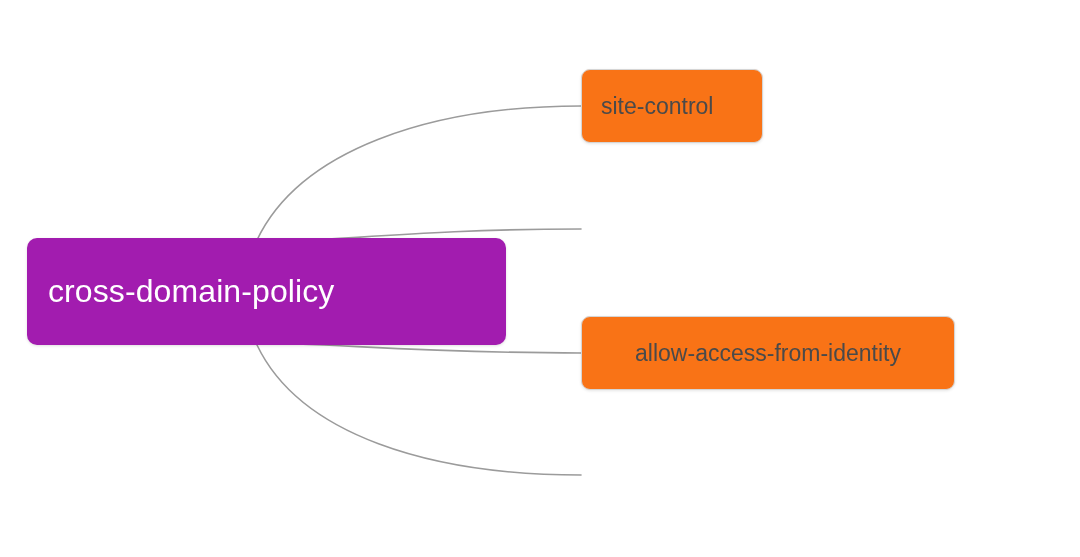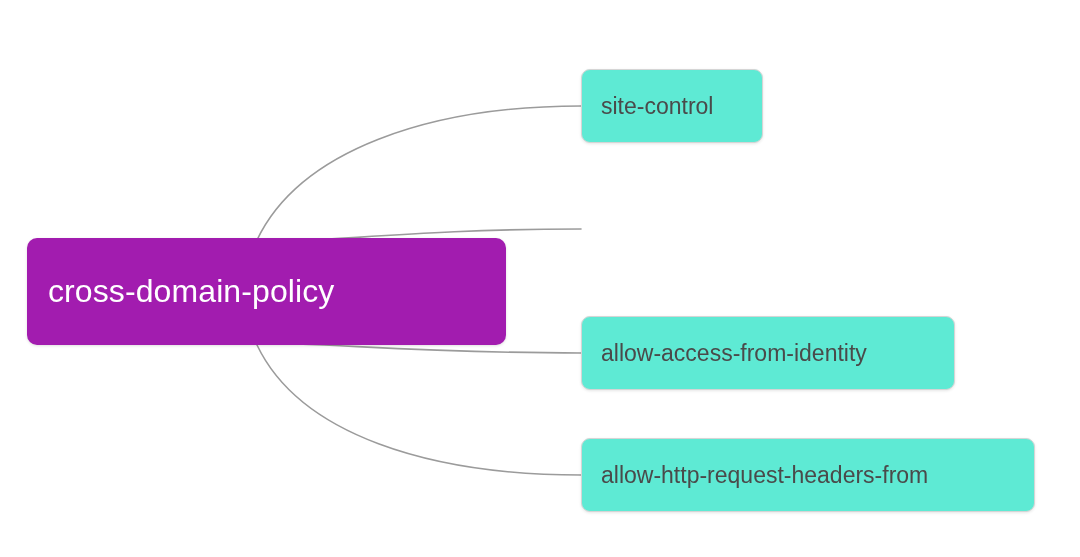--- a/index.html
+++ b/index.html
@@ -50,37 +50,37 @@
     padding-right: 18px;
   }
   .root-label {
     color: #ffffff;
     font-size: 32px;
     line-height: 1.1;
     letter-spacing: 0.1px;
     white-space: nowrap;
   }
   .child-node {
-    background: #5eead4;
+    background: #f97316;
     border: 1.4px solid #d5d5d5;
     border-radius: 9px;
     box-shadow: 0 1px 3px rgba(0,0,0,0.10);
     padding-left: 19px;
     padding-right: 19px;
     height: 74px;
   }
   .child-label {
     color: #4a4a4a;
     font-size: 23px;
     line-height: 1.15;
     white-space: nowrap;
   }
   .child-0 { left: 581px; top: 69px;  width: 182px; }
   .child-1 { left: 581px; top: 192px; width: 268px; }
-  .child-2 { left: 581px; top: 316px; width: 374px; }
+  .child-2 { left: 581px; top: 316px; width: 374px; justify-content: center; }
   .child-3 { left: 581px; top: 438px; width: 454px; }
 </style>
 </head>
 <body>
 
 <div id="mindmap">
 
   <svg id="connectors" viewBox="0 0 1080 557" xmlns="http://www.w3.org/2000/svg">
     <path class="edge" d="M 257 240 C 300 150, 430 106, 581 106"></path>
     <path class="edge" d="M 256 242 C 330 242, 420 229, 581 229"></path>
@@ -94,17 +94,14 @@
 
   <div class="node child-node child-0">
     <span class="child-label">site-control</span>
   </div>
 
 
   <div class="node child-node child-2">
     <span class="child-label">allow-access-from-identity</span>
   </div>
 
-  <div class="node child-node child-3">
-    <span class="child-label">allow-http-request-headers-from</span>
-  </div>
 
 </div>
 
 </body></html>

